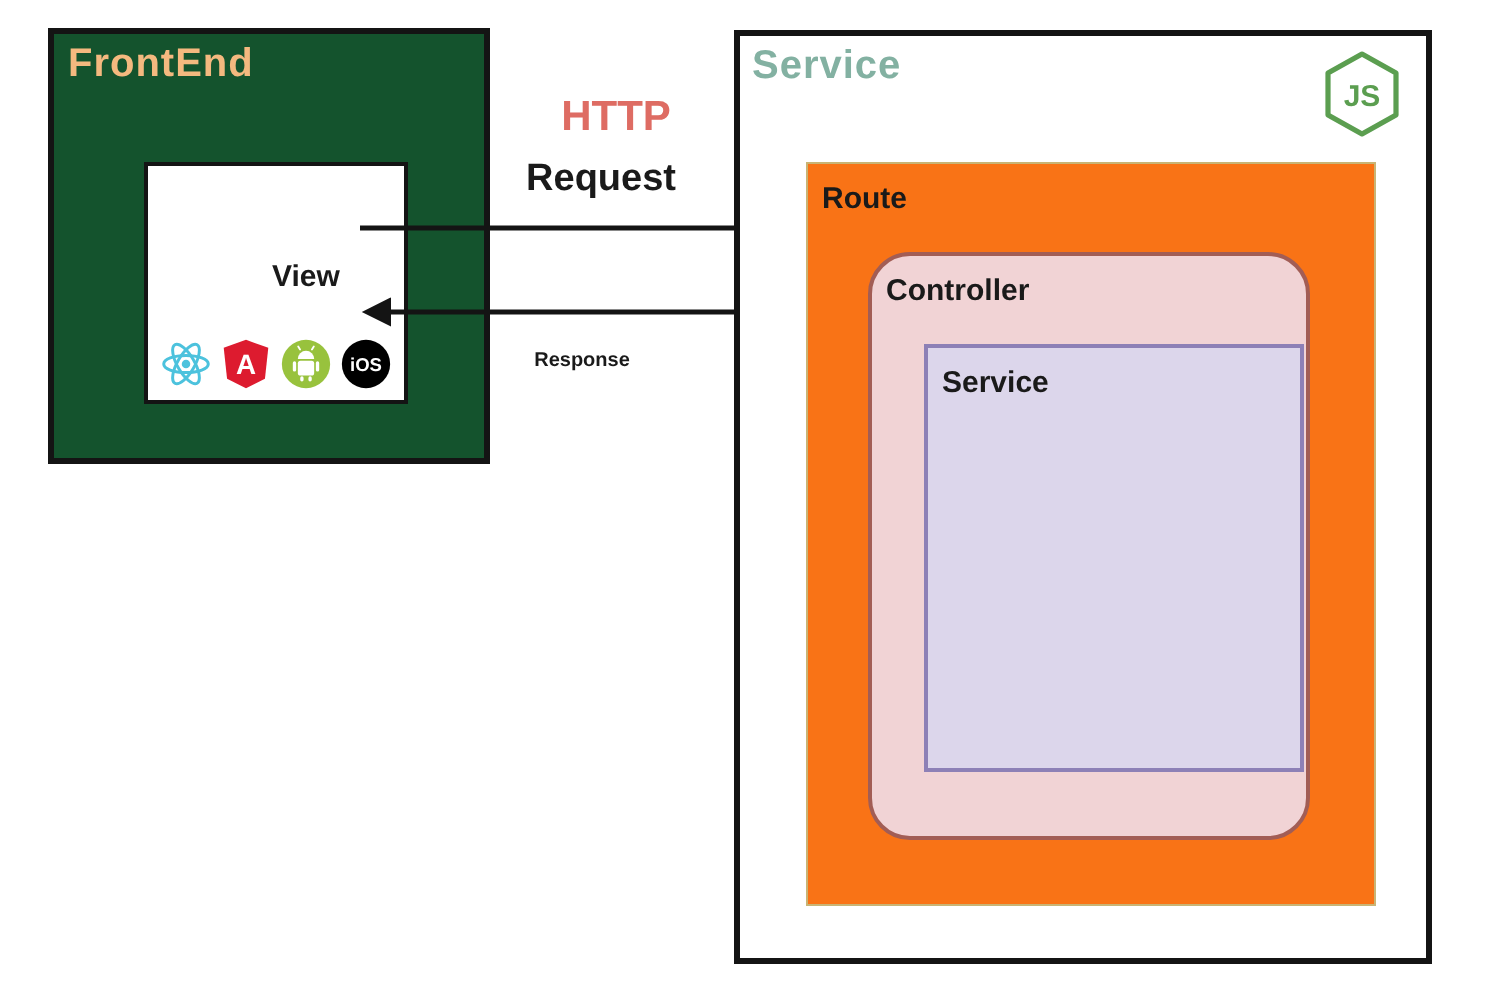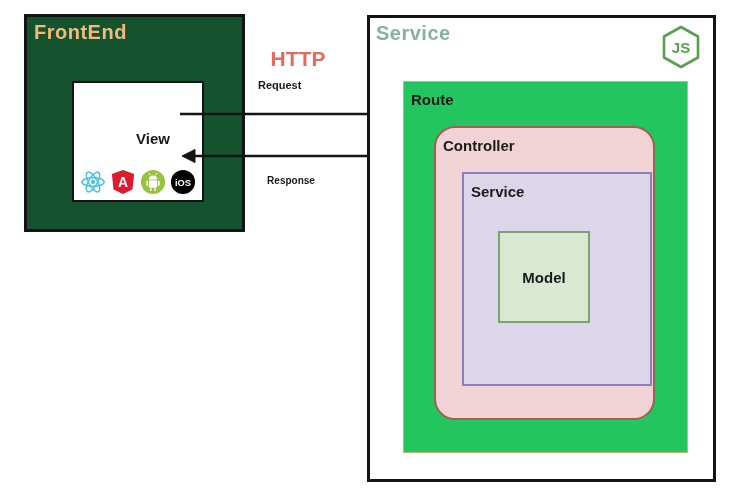--- a/index.html
+++ b/index.html
@@ -30,22 +30,22 @@
   #view-label {
     left: 15px; top: 47px; width: 100%; text-align: center; font-size: 15px;
   }
   #icons-row {
     left: 0; bottom: 5px; width: 100%;
     display: flex; justify-content: center; align-items: center; gap: 4px;
   }
   .fe-icon { width: 26px; height: 26px; display: block; }
 
   
-  #http-label    { left: 248px; top: 47px;  width: 100px; text-align: center; font-size: 21px; }
-  #request-label { left: 258px; top: 79px;  width: 80px;  text-align: left; font-size: 11px; }
+  #http-label    { left: 258px; top: 47px;  width: 100px; text-align: center; font-size: 21px; }
+  #request-label { left: 258px; top: 79px;  width: 80px;  text-align: right; font-size: 19px; }
   #response-label{ left: 243px; top: 175px; width: 96px;  text-align: center; font-size: 10px; }
   #arrows { left: 0; top: 0; width: 753px; height: 502px; pointer-events: none; }
 
   
   #backend-box {
     left: 367px; top: 15px; width: 343px; height: 461px;
     border: 3px solid #141414; background: #ffffff;
   }
   #backend-label { left: 6px; top: 4px; font-size: 20px; letter-spacing: 0.5px; }
   #nodejs-logo { right: 12px; top: 7px; width: 40px; height: 44px; }
@@ -127,30 +127,27 @@
   </svg>
 
   <div id="backend-box" class="abs">
     <div id="backend-label" class="abs" style="color: rgb(131, 177, 162);">Service</div>
 
     <svg id="nodejs-logo" class="abs" viewBox="0 0 40 44">
       <path d="M20 2 L37 11.5 V32.5 L20 42 L3 32.5 V11.5 Z" fill="none" stroke-width="2.6" stroke-linejoin="round" style="stroke: rgb(91, 158, 80);"></path>
       <text x="20" y="28" text-anchor="middle" font-size="15" font-weight="bold" style="fill: rgb(91, 158, 80);">JS</text>
     </svg>
 
-    <div id="route-box" class="layer" style="background-color: #22c55e; border-color: rgb(201, 180, 116);">
+    <div id="route-box" class="layer" style="background-color: #f97316; border-color: rgb(201, 180, 116);">
       <div class="layer-label">Route</div>
 
       <div id="controller-box" class="layer" style="background-color: rgb(241, 211, 213); border-color: rgb(162, 93, 85); border-radius: 21px;">
         <div class="layer-label">Controller</div>
 
         <div id="service-box" class="layer" style="background-color: rgb(220, 214, 235); border-color: rgb(141, 128, 182);">
           <div class="layer-label">Service</div>
 
-          <div id="model-box" class="layer" style="background-color: rgb(217, 232, 208); border-color: rgb(125, 164, 111);">
-            <div class="layer-label">Model</div>
-          </div>
         </div>
       </div>
     </div>
   </div>
 
 </div>
 
 </body></html>

